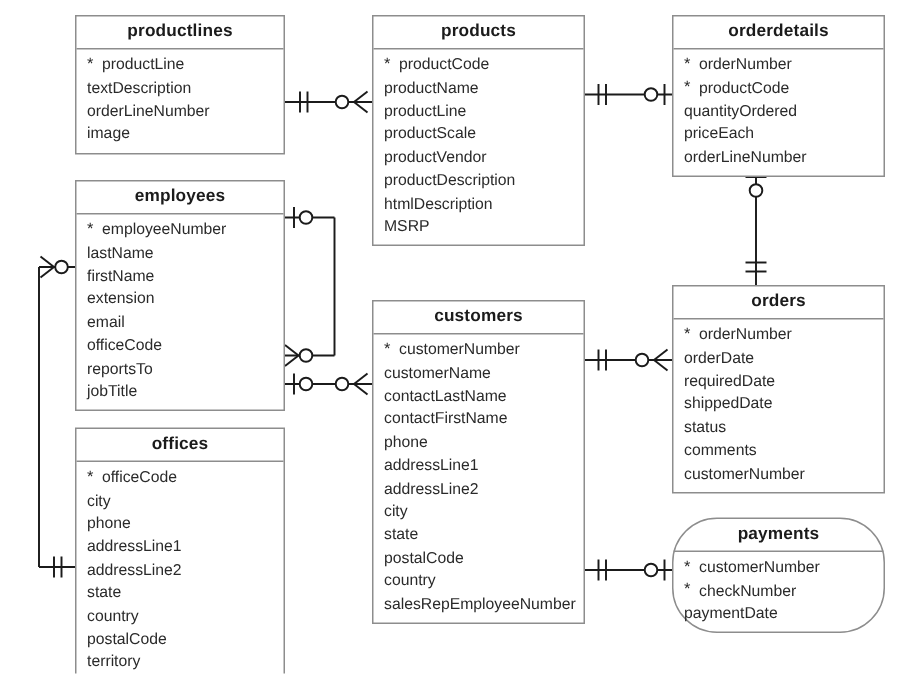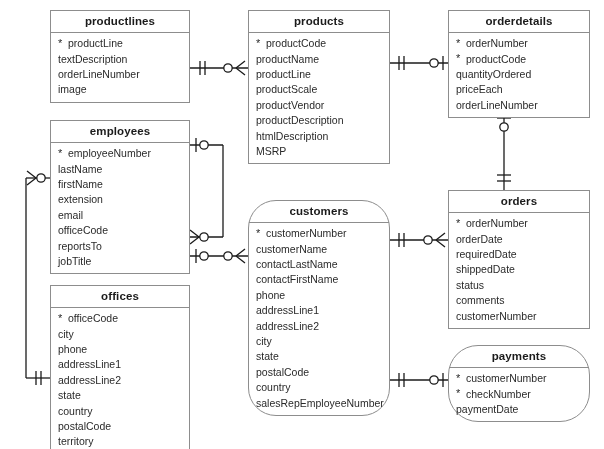--- a/index.html
+++ b/index.html
@@ -195,21 +195,21 @@
           <li class="attr pk"><span class="pk-mark">*</span><span class="attr-name">employeeNumber</span></li>
           <li class="attr"><span class="attr-name">lastName</span></li>
           <li class="attr"><span class="attr-name">firstName</span></li>
           <li class="attr"><span class="attr-name">extension</span></li>
           <li class="attr"><span class="attr-name">email</span></li>
           <li class="attr"><span class="attr-name">officeCode</span></li>
           <li class="attr"><span class="attr-name">reportsTo</span></li>
           <li class="attr"><span class="attr-name">jobTitle</span></li>
         </ul>
       </div>
-      <div class="entity" style="left: 248px; top: 200px; width: 142px; border-radius: 28px;">
+      <div class="entity" style="left: 248px; top: 200px; width: 142px;">
         <div class="entity-title">customers</div>
         <ul class="attr-list">
           <li class="attr pk"><span class="pk-mark">*</span><span class="attr-name">customerNumber</span></li>
           <li class="attr"><span class="attr-name">customerName</span></li>
           <li class="attr"><span class="attr-name">contactLastName</span></li>
           <li class="attr"><span class="attr-name">contactFirstName</span></li>
           <li class="attr"><span class="attr-name">phone</span></li>
           <li class="attr"><span class="attr-name">addressLine1</span></li>
           <li class="attr"><span class="attr-name">addressLine2</span></li>
           <li class="attr"><span class="attr-name">city</span></li>

